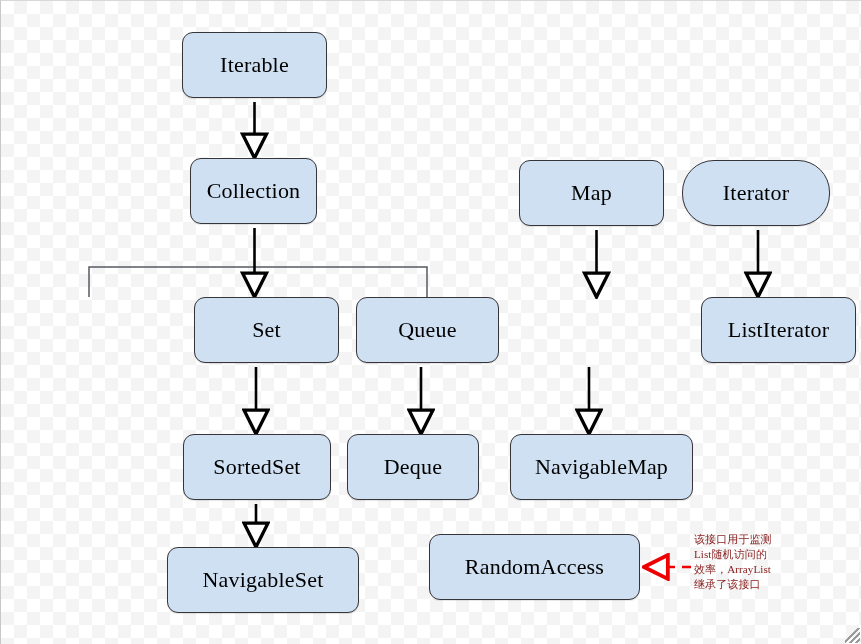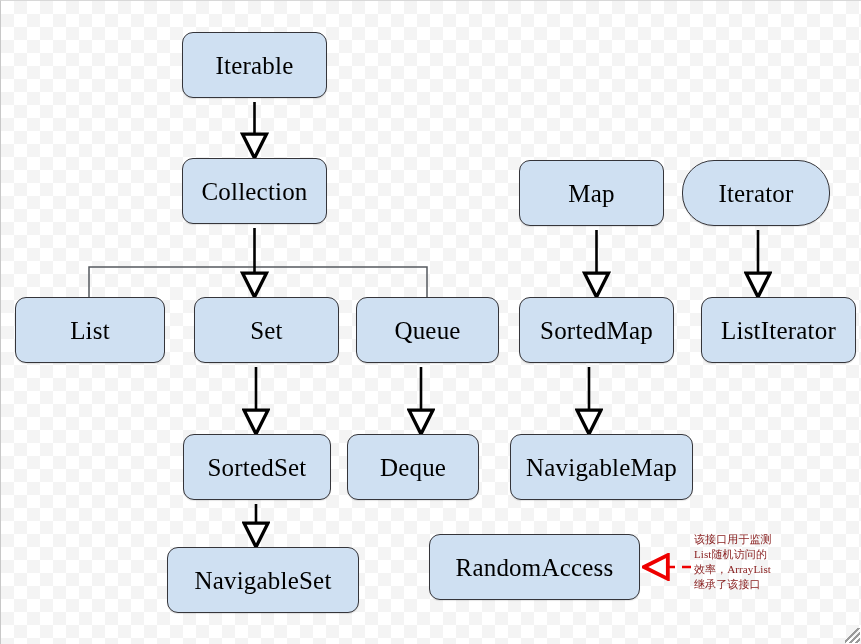--- a/index.html
+++ b/index.html
@@ -42,21 +42,21 @@
   .node {
     position: absolute;
     box-sizing: border-box;
     background: #cfe0f2;
     border: 1.4px solid #35353a;
     border-radius: 11px;
     display: flex;
     align-items: center;
     justify-content: center;
     color: #000000;
-    font-size: 25px;
+    font-size: 22px;
     line-height: 1;
     letter-spacing: .2px;
     white-space: nowrap;
     box-shadow: 0 1px 1px rgba(0,0,0,.10);
   }
 
   .note {
     position: absolute;
     color: #8a2222;
     font-size: 11px;
@@ -111,47 +111,41 @@
 
     <line x1="255" y1="546" x2="255" y2="503" stroke="#000" stroke-width="2.6" marker-start="url(#uml-arrow)"></line>
 
     <line x1="690" y1="566" x2="643" y2="566" stroke="#ee0000" stroke-width="2.6" stroke-dasharray="9 7" marker-end="url(#uml-arrow-red)"></line>
   </svg>
 
   <div class="node" style="left:181px; top:31px; width:145px; height:66px;">
     <span>Iterable</span>
   </div>
 
-  <div class="node" style="left:181px; top:157px; width:145px; height:66px;">
+  <div class="node" style="left:189px; top:157px; width:127px; height:66px;">
     <span>Collection</span>
   </div>
 
   <div class="node" style="left:518px; top:159px; width:145px; height:66px;">
     <span>Map</span>
   </div>
 
   <div class="node" style="left:681px; top:159px; width:148px; height:66px;border-radius:32px;">
     <span>Iterator</span>
   </div>
 
-  <div class="node" style="left:14px; top:296px; width:150px; height:66px;">
-    <span>List</span>
-  </div>
 
   <div class="node" style="left:181px; top:296px; width:145px; height:66px;margin-left:12px;">
     <span>Set</span>
   </div>
 
   <div class="node" style="left:355px; top:296px; width:143px; height:66px;">
     <span>Queue</span>
   </div>
 
-  <div class="node" style="left:518px; top:296px; width:155px; height:66px;">
-    <span>SortedMap</span>
-  </div>
 
   <div class="node" style="left:681px; top:296px; width:155px; height:66px;margin-left:19px;">
     <span>ListIterator</span>
   </div>
 
   <div class="node" style="left:182px; top:433px; width:148px; height:66px;">
     <span>SortedSet</span>
   </div>
 
   <div class="node" style="left:346px; top:433px; width:132px; height:66px;">

